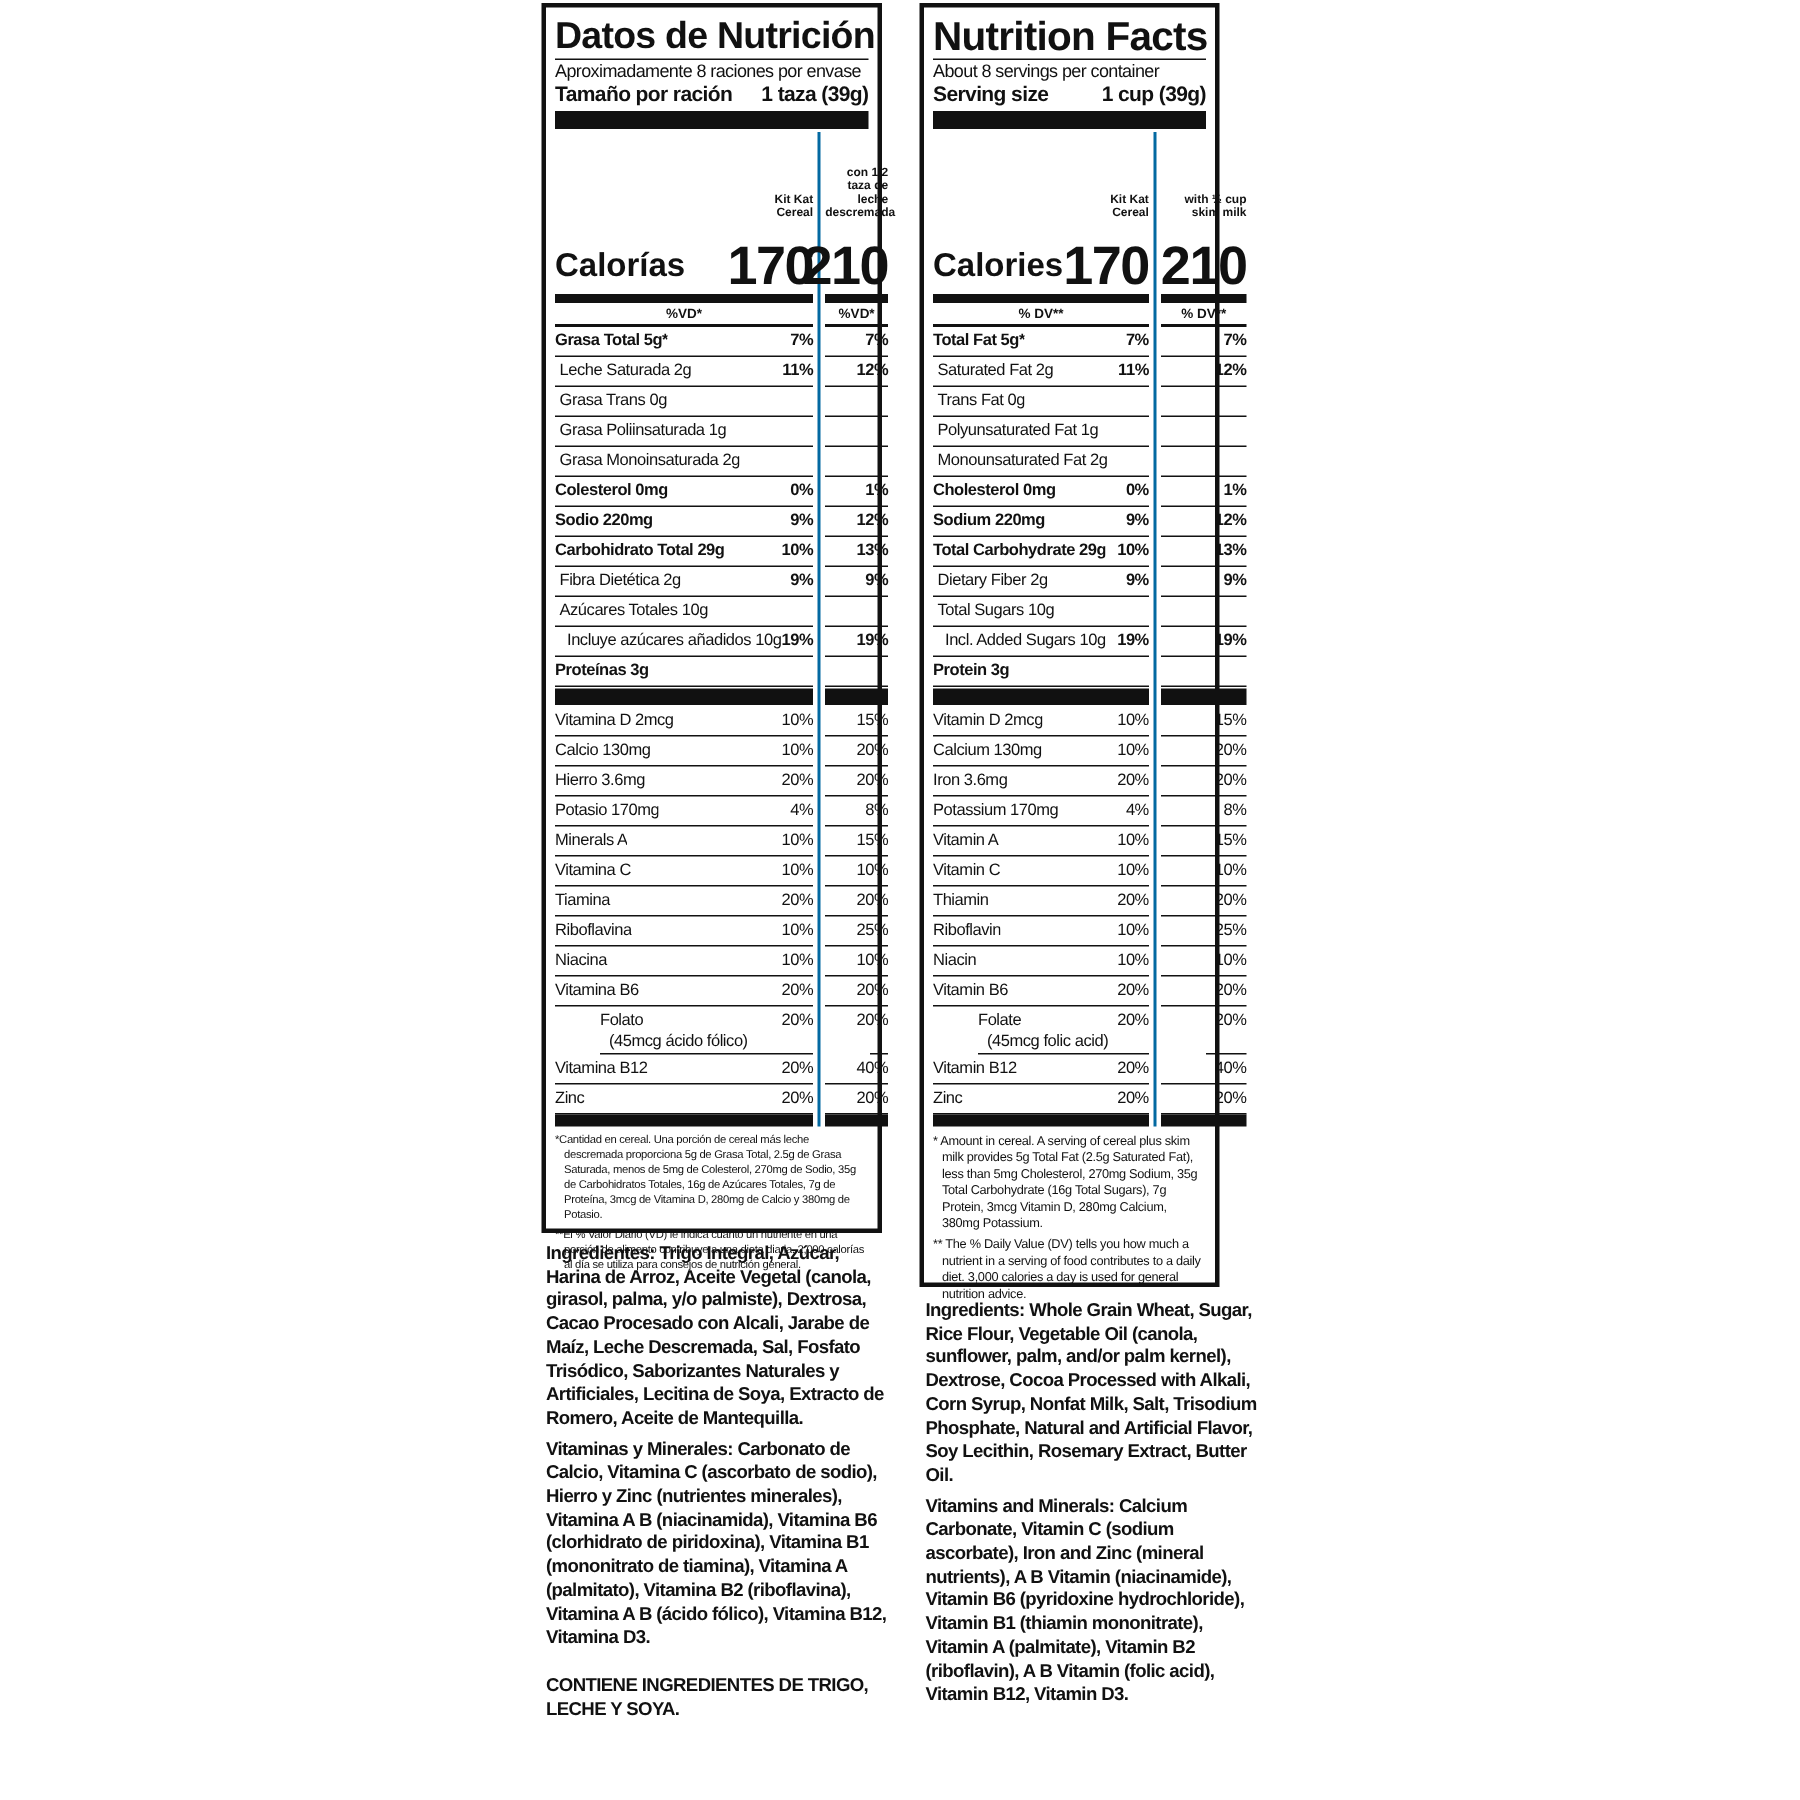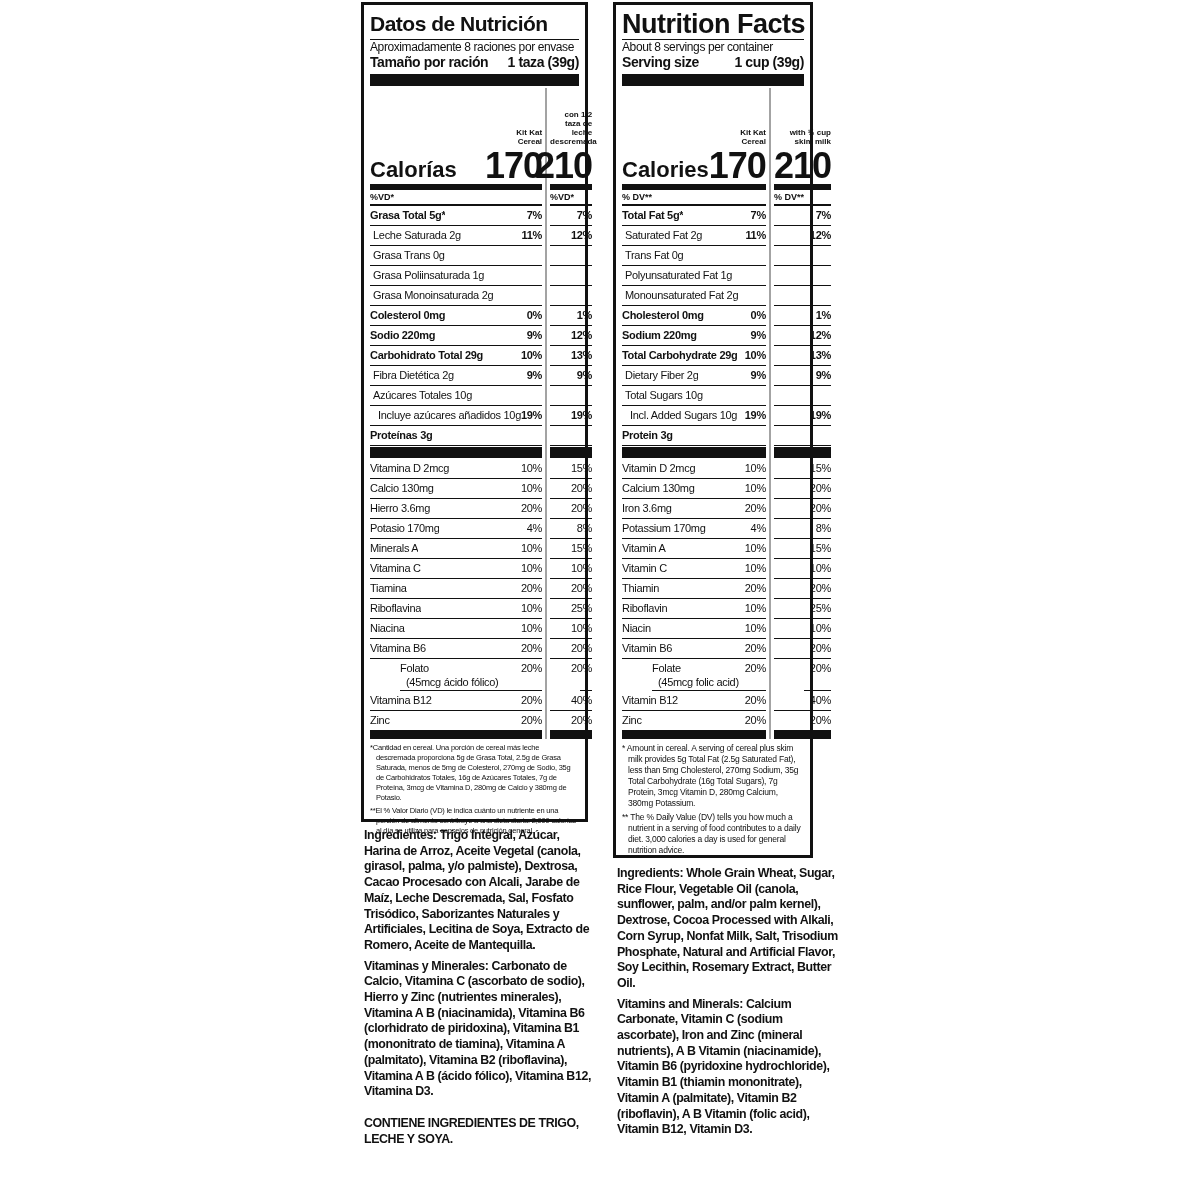--- a/index.html
+++ b/index.html
@@ -1,34 +1,34 @@
 <!DOCTYPE html>
 <html><head>
 <meta charset="utf-8">
 <style>
   html, body { margin:0; padding:0; background:#fff; }
   body { width:1200px; height:1200px; position:relative; overflow:hidden; font-family:"Liberation Sans", sans-serif; color:#111; }
   .label { position:absolute; border:3px solid #111; background:#fff; box-sizing:border-box; padding:4px 6px; }
   #es-label { left:361px; top:2px; width:227px; height:820px; }
   #en-label { left:613px; top:2px; width:200px; height:856px; }
-  .title { font-weight:bold; font-size:21px; line-height:30px; letter-spacing:-0.5px; white-space:nowrap; border-bottom:1px solid #111; }
+  .title { font-weight:bold; font-size:25px; line-height:30px; letter-spacing:-0.5px; white-space:nowrap; border-bottom:1px solid #111; }
   #en-label .title { font-size:27px; }
   .sub { font-size:12px; line-height:14px; letter-spacing:-0.4px; white-space:nowrap; }
   .serv { display:flex; justify-content:space-between; font-weight:bold; font-size:14px; line-height:17px; letter-spacing:-0.4px; }
   .thickbar { height:12px; background:#111; margin:3px 0 2px 0; }
   .cols { display:flex; }
-  .col-a { flex:1; border-right:2px solid #a3a3a3; padding-right:3px; }
+  .col-a { flex:1; border-right:2px solid #0369a1; padding-right:3px; }
   .col-b { width:42px; padding-left:3px; }
   #en-label .col-b { width:58px; }
   .head-row { display:flex; height:58px; align-items:flex-end; }
-  .cal-row { display:flex; align-items:flex-end; height:38px; border-bottom:6px solid #111; }
+  .cal-row { display:flex; align-items:center; height:38px; border-bottom:6px solid #111;margin-top:12px; }
   .cal-label { font-weight:bold; font-size:22px; flex:1; line-height:28px; }
   .cal-val { font-weight:bold; font-size:36px; line-height:36px; letter-spacing:-1px; }
   .colhead { font-size:8px; font-weight:bold; text-align:right; line-height:9px; }
-  .dvhead { font-size:9px; font-weight:bold; text-align:left; height:14px; line-height:14px; border-bottom:2px solid #111; }
+  .dvhead { font-size:9px; font-weight:bold; text-align:center; height:14px; line-height:14px; border-bottom:2px solid #111; }
   .row { display:flex; justify-content:space-between; font-size:11px; height:19px; line-height:19px; border-bottom:1.5px solid #111; white-space:nowrap; letter-spacing:-0.3px; }
   .row.tall { height:32px; line-height:14px; padding-top:2px; box-sizing:border-box;margin-left:30px; }
   .row .n { overflow:hidden; }
   .row .b { font-weight:bold; }
   .row .ind1 { padding-left:3px; }
   .row .ind2 { padding-left:8px; }
   .row .pct { font-weight:bold; }
   .row .pct.norm { font-weight:normal; }
   .midbar { height:11px; background:#111; margin:1px 0; }
   .botbar { height:8px; background:#111; }

